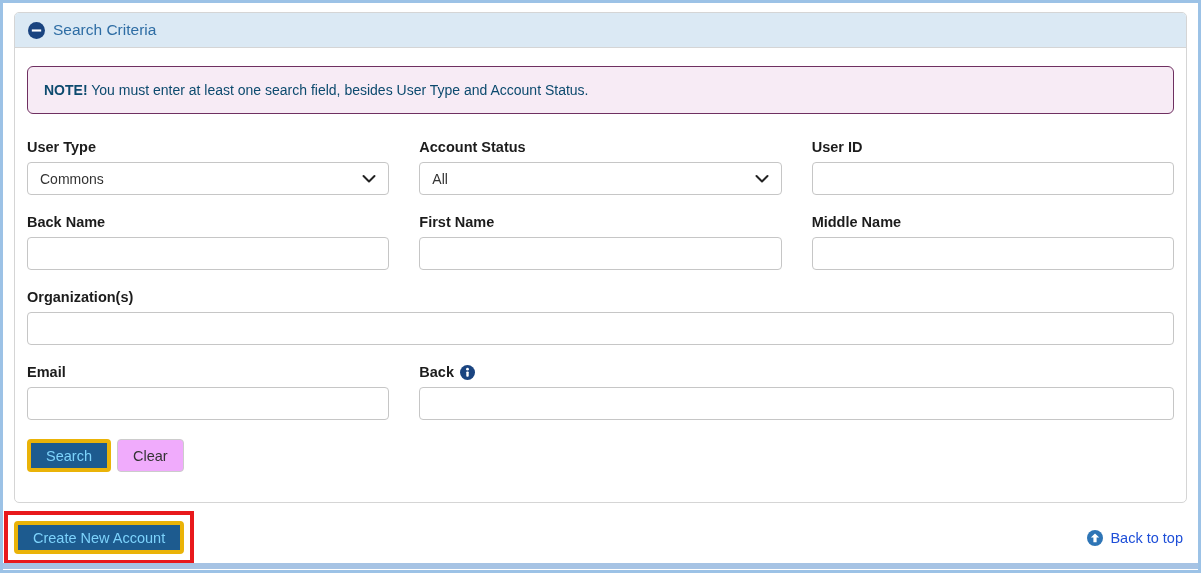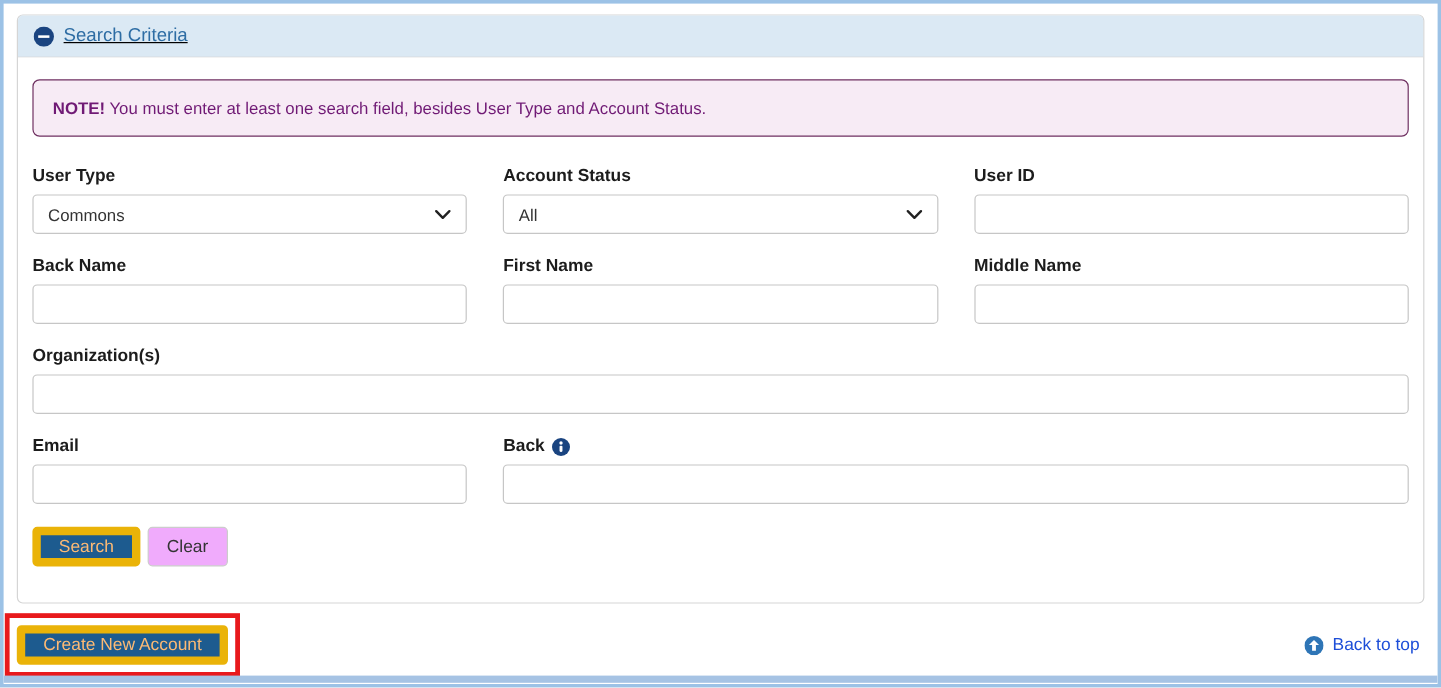--- a/index.html
+++ b/index.html
@@ -21,33 +21,32 @@
     border-radius:5px;
     background:#fff;
   }
   .panel-header {
     display:flex; align-items:center; gap:8px;
     background:#dbe9f4;
     border-bottom:1px solid #d5d5d5;
     border-radius:4px 4px 0 0;
     padding:8px 13px;
     cursor:pointer;
-    text-decoration:underline;
   }
   .panel-title {
     color:#2e6da4;
     font-size:15.5px;
   }
   .panel-body { padding:18px 12px 30px 12px; }
 
   
   .note {
     border:1px solid #6f3061;
     background:#f7ebf5;
-    color:#701a75;
+    color:#0c4a6e;
     border-radius:6px;
     padding:15px 16px;
     font-size:14px;
     margin-bottom:25px;
   }
   .note b { font-weight:bold; }
 
   
   .form-grid {
     display:grid;
@@ -86,22 +85,22 @@
   .btn {
     height:33px;
     border-radius:4px;
     font-family:"Liberation Sans", sans-serif;
     font-size:14.5px;
     padding:0 15px;
     cursor:pointer;
   }
   .btn-primary {
     background:#1d5b8f;
-    border:7px solid #eab308;
-    color:#fdba74;
+    border:4px solid #eab308;
+    color:#7dd3fc;
   }
   .btn-default {
     background:#f0abfc;
     border:1px solid #cccccc;
     color:#333333;
   }
 
   
   .footer {
     display:flex; align-items:center; justify-content:space-between;

